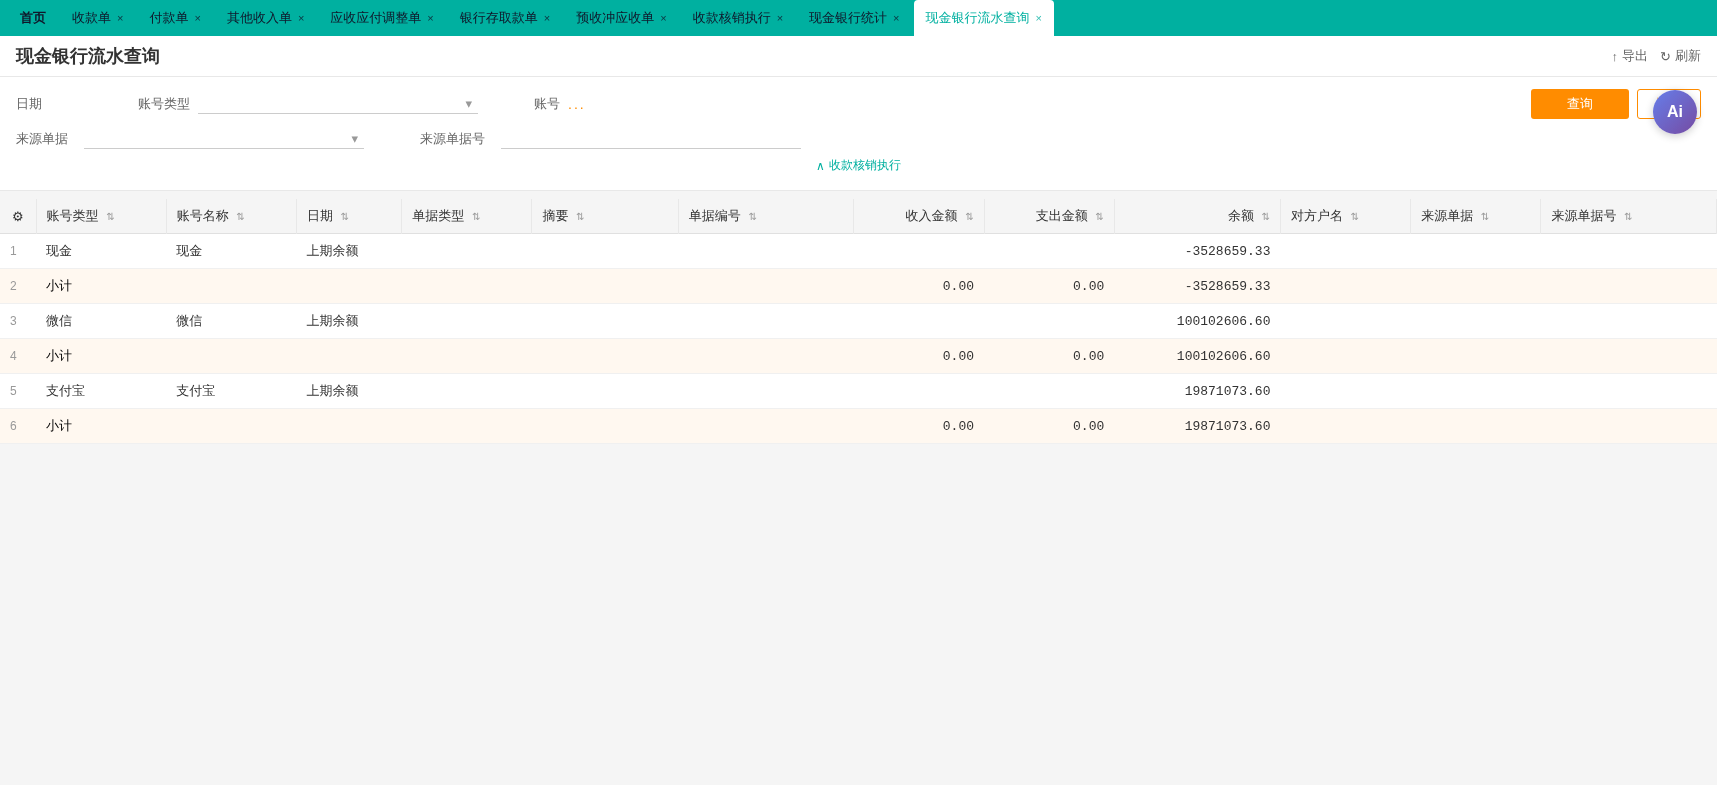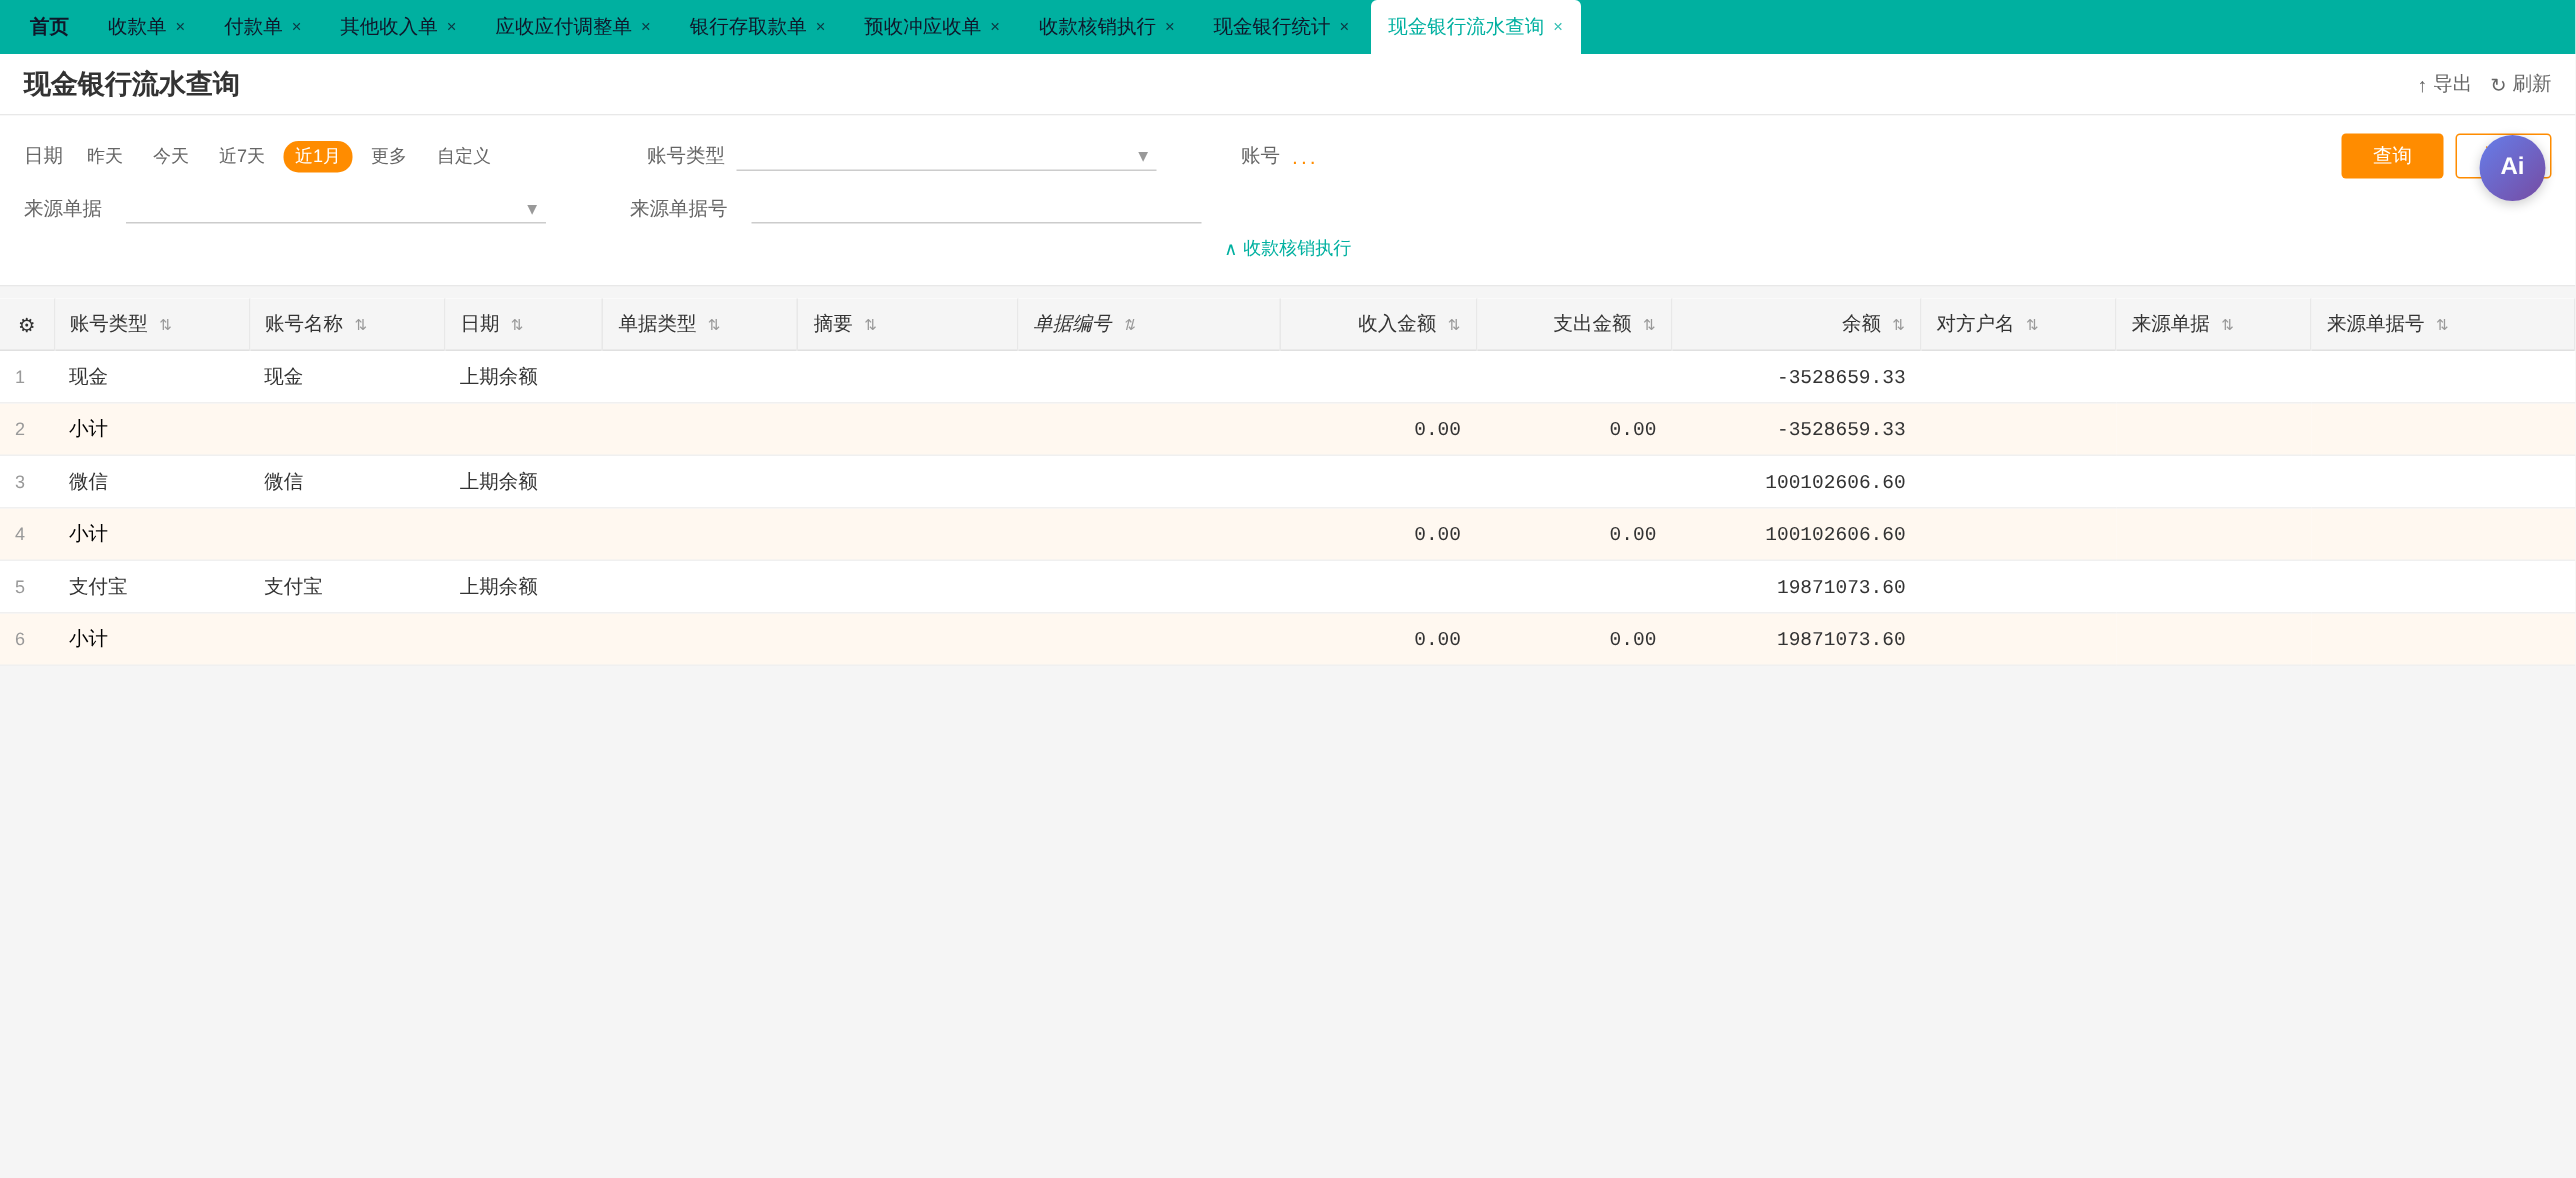--- a/index.html
+++ b/index.html
@@ -124,21 +124,21 @@
     }
     .filter-btn-group {
       display: flex;
       gap: 8px;
       margin-left: auto;
     }
     .btn-query {
       background: #ff8c00;
       color: #fff;
       border: none;
-      padding: 5px 21px;
+      padding: 5px 36px;
       border-radius: 3px;
       cursor: pointer;
       font-size: 13px;
     }
     .btn-settings {
       background: #fff;
       color: #ff8c00;
       border: 1px solid #ff8c00;
       padding: 5px 18px;
       border-radius: 3px;
@@ -300,28 +300,20 @@
       <span>刷新</span>
     </button>
   </div>
 </div>
 
 <div class="filter-area">
   <div class="filter-row">
 
     <div class="filter-group">
       <span class="filter-label">日期</span>
-      <div class="filter-date-options">
-        <button class="date-opt">昨天</button>
-        <button class="date-opt">今天</button>
-        <button class="date-opt">近7天</button>
-        <button class="date-opt active">近1月</button>
-        <button class="date-opt">更多</button>
-        <button class="date-opt">自定义</button>
-      </div>
     </div>
 
     <div class="filter-group" style="margin-left: 80px;">
       <span class="filter-label">账号类型</span>
       <div class="filter-select" style="min-width: 280px;">
         <span class="filter-select-text"></span>
         <span class="filter-select-arrow">▾</span>
       </div>
     </div>
 
@@ -381,21 +373,21 @@
           <span class="sort-icon">⇅</span>
         </th>
         <th>
           <span>单据类型</span>
           <span class="sort-icon">⇅</span>
         </th>
         <th style="min-width: 100px;">
           <span>摘要</span>
           <span class="sort-icon">⇅</span>
         </th>
-        <th style="min-width: 120px; font-style: italic;">
+        <th style="min-width: 120px;">
           <span>单据编号</span>
           <span class="sort-icon">⇅</span>
         </th>
         <th style="text-align: right;">
           <span>收入金额</span>
           <span class="sort-icon">⇅</span>
         </th>
         <th style="text-align: right;">
           <span>支出金额</span>
           <span class="sort-icon">⇅</span>

